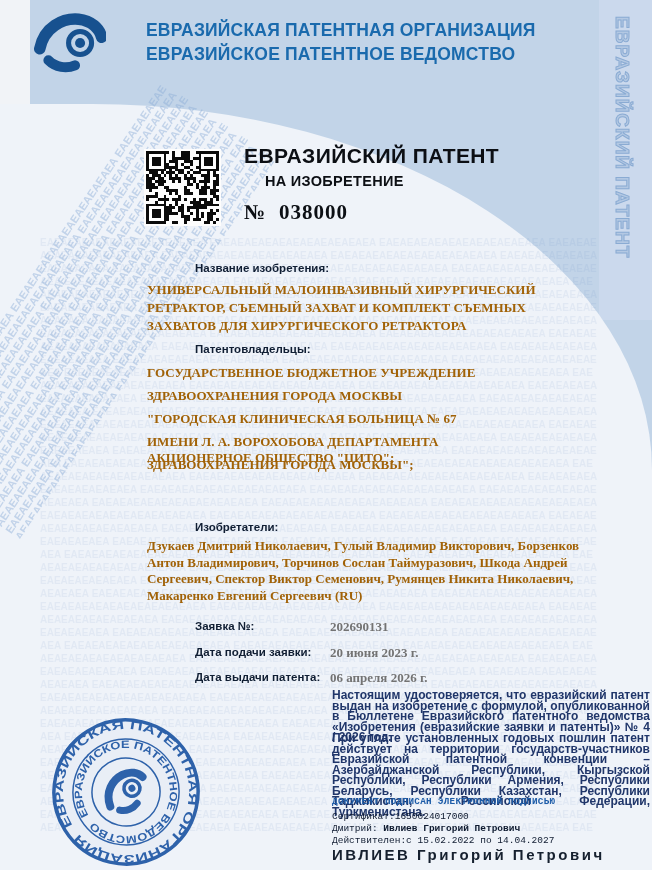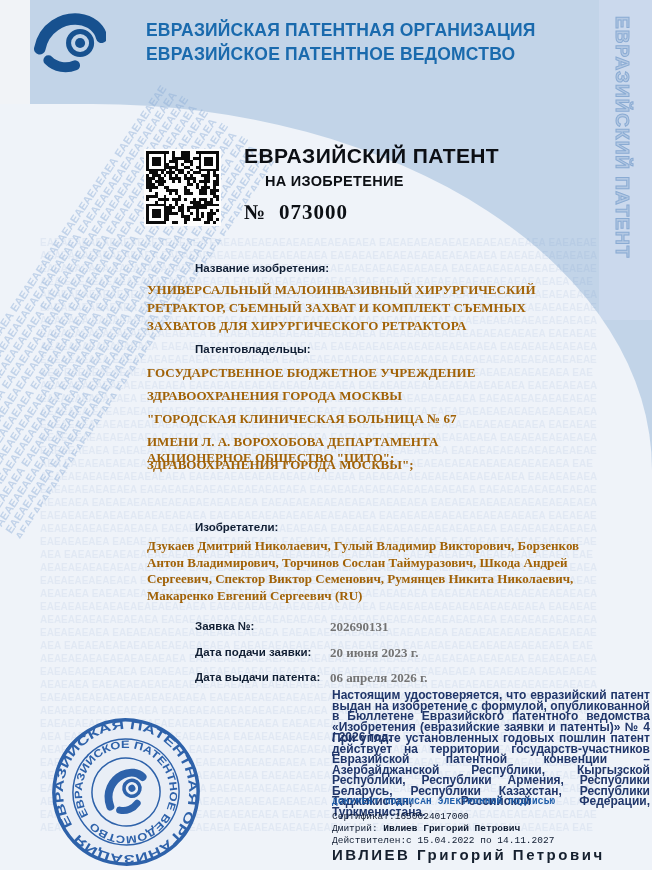--- a/index.html
+++ b/index.html
@@ -346,21 +346,21 @@
           <rect x="20" y="2" width="3" height="3"></rect>
           <rect x="0" y="18" width="7" height="7"></rect>
           <rect x="1" y="19" width="5" height="5" fill="#fff"></rect>
           <rect x="2" y="20" width="3" height="3"></rect>
         </g>
       </svg>
   </div>
   <div class="ph-line1">ЕВРАЗИЙСКИЙ ПАТЕНТ</div>
   <div class="ph-line2">НА ИЗОБРЕТЕНИЕ</div>
   <div class="ph-number">
-    <span>№</span><span class="num">073000</span>
+    <span>№</span><span class="num">038000</span>
   </div>
 
   <div class="label" style="top:262px">Название изобретения:</div>
   <div class="serif-text" style="top:281px;line-height:18px">УНИВЕРСАЛЬНЫЙ МАЛОИНВАЗИВНЫЙ ХИРУРГИЧЕСКИЙ
 РЕТРАКТОР, СЪЕМНЫЙ ЗАХВАТ И  КОМПЛЕКТ СЪЕМНЫХ
 ЗАХВАТОВ ДЛЯ ХИРУРГИЧЕСКОГО РЕТРАКТОРА</div>
 
   <div class="label" style="top:343px">Патентовладельцы:</div>
   <div class="serif-text" style="top:361px;line-height:23px">ГОСУДАРСТВЕННОЕ БЮДЖЕТНОЕ УЧРЕЖДЕНИЕ
 ЗДРАВООХРАНЕНИЯ ГОРОДА МОСКВЫ
@@ -382,21 +382,21 @@
   <div class="label" style="top:671px">Дата выдачи патента:</div>
   <div class="row-value" style="top:670px">06 апреля 2026 г.</div>
 
   <div class="fineprint" style="top:690px">Настоящим удостоверяется, что евразийский патент выдан на изобретение с формулой, опубликованной в Бюллетене Евразийского патентного ведомства «Изобретения (евразийские заявки и патенты)» № 4 / 2026 год.</div>
   <div class="fineprint" style="top:733px">При уплате установленных годовых пошлин патент действует на территории государств-участников Евразийской патентной конвенции – Азербайджанской Республики, Кыргызской Республики, Республики Армения, Республики Беларусь, Республики Казахстан, Республики Таджикистан, Российской Федерации, Туркменистана.</div>
 
   <div class="esign" style="top:796px">
     <div class="esign-header">ДОКУМЕНТ ПОДПИСАН ЭЛЕКТРОННОЙ ПОДПИСЬЮ</div>
     <div class="esign-line">Сертификат:1650024017000</div>
     <div class="esign-line"><span>Дмитрий: </span><span class="bold">Ивлиев Григорий Петрович</span></div>
-    <div class="esign-line">Действителен:с 15.04.2022 по 14.11.2027</div>
+    <div class="esign-line">Действителен:с 15.02.2022 по 14.04.2027</div>
   </div>
 
   <div class="sig-name">ИВЛИЕВ Григорий Петрович</div>
 
   <div class="seal">
     <svg width="152" height="152" viewBox="0 0 152 152">
       <defs>
         <path id="seal-outer-path" d="M 13 76 a 63 63 0 1 1 126 0 a 63 63 0 1 1 -126 0"></path>
         <path id="seal-inner-path" d="M 32 76 a 44 44 0 1 1 88 0 a 44 44 0 1 1 -88 0"></path>
       </defs>

